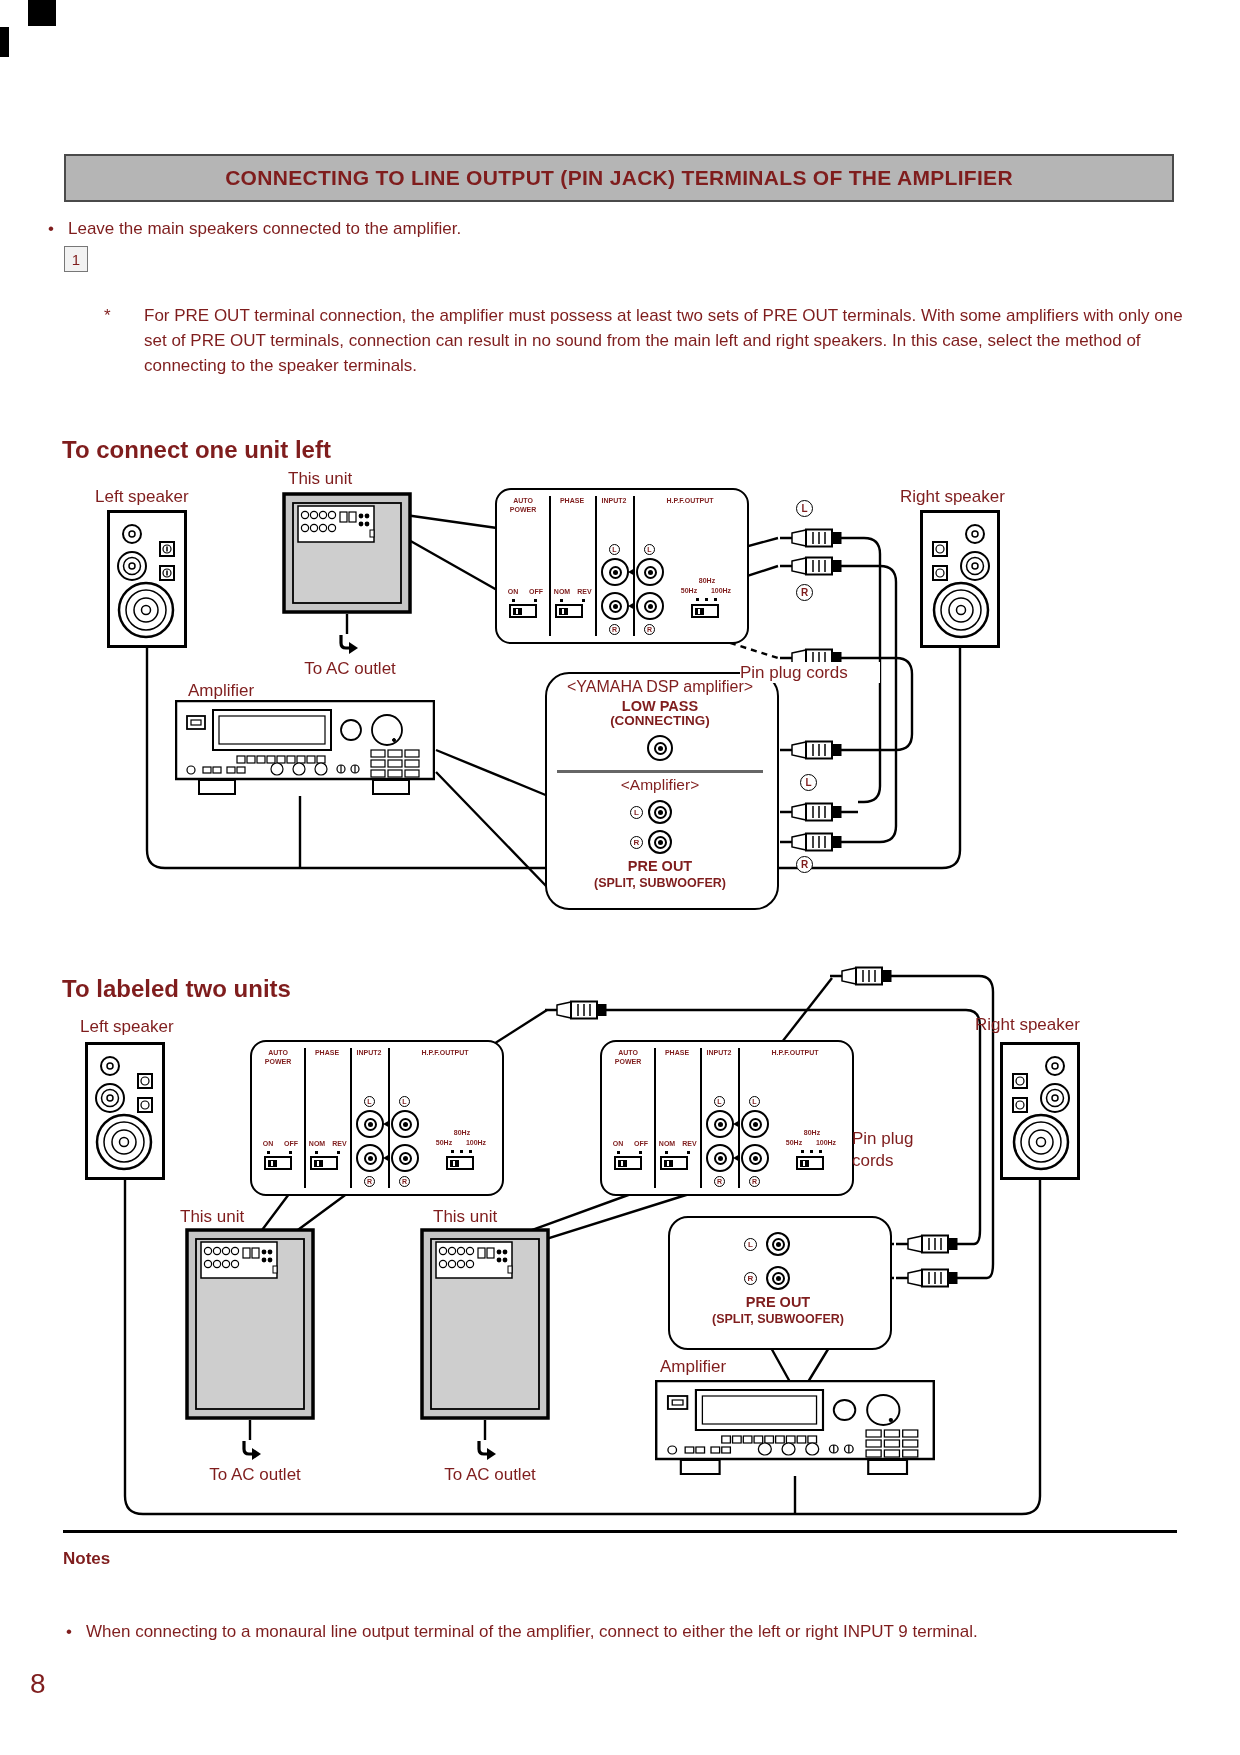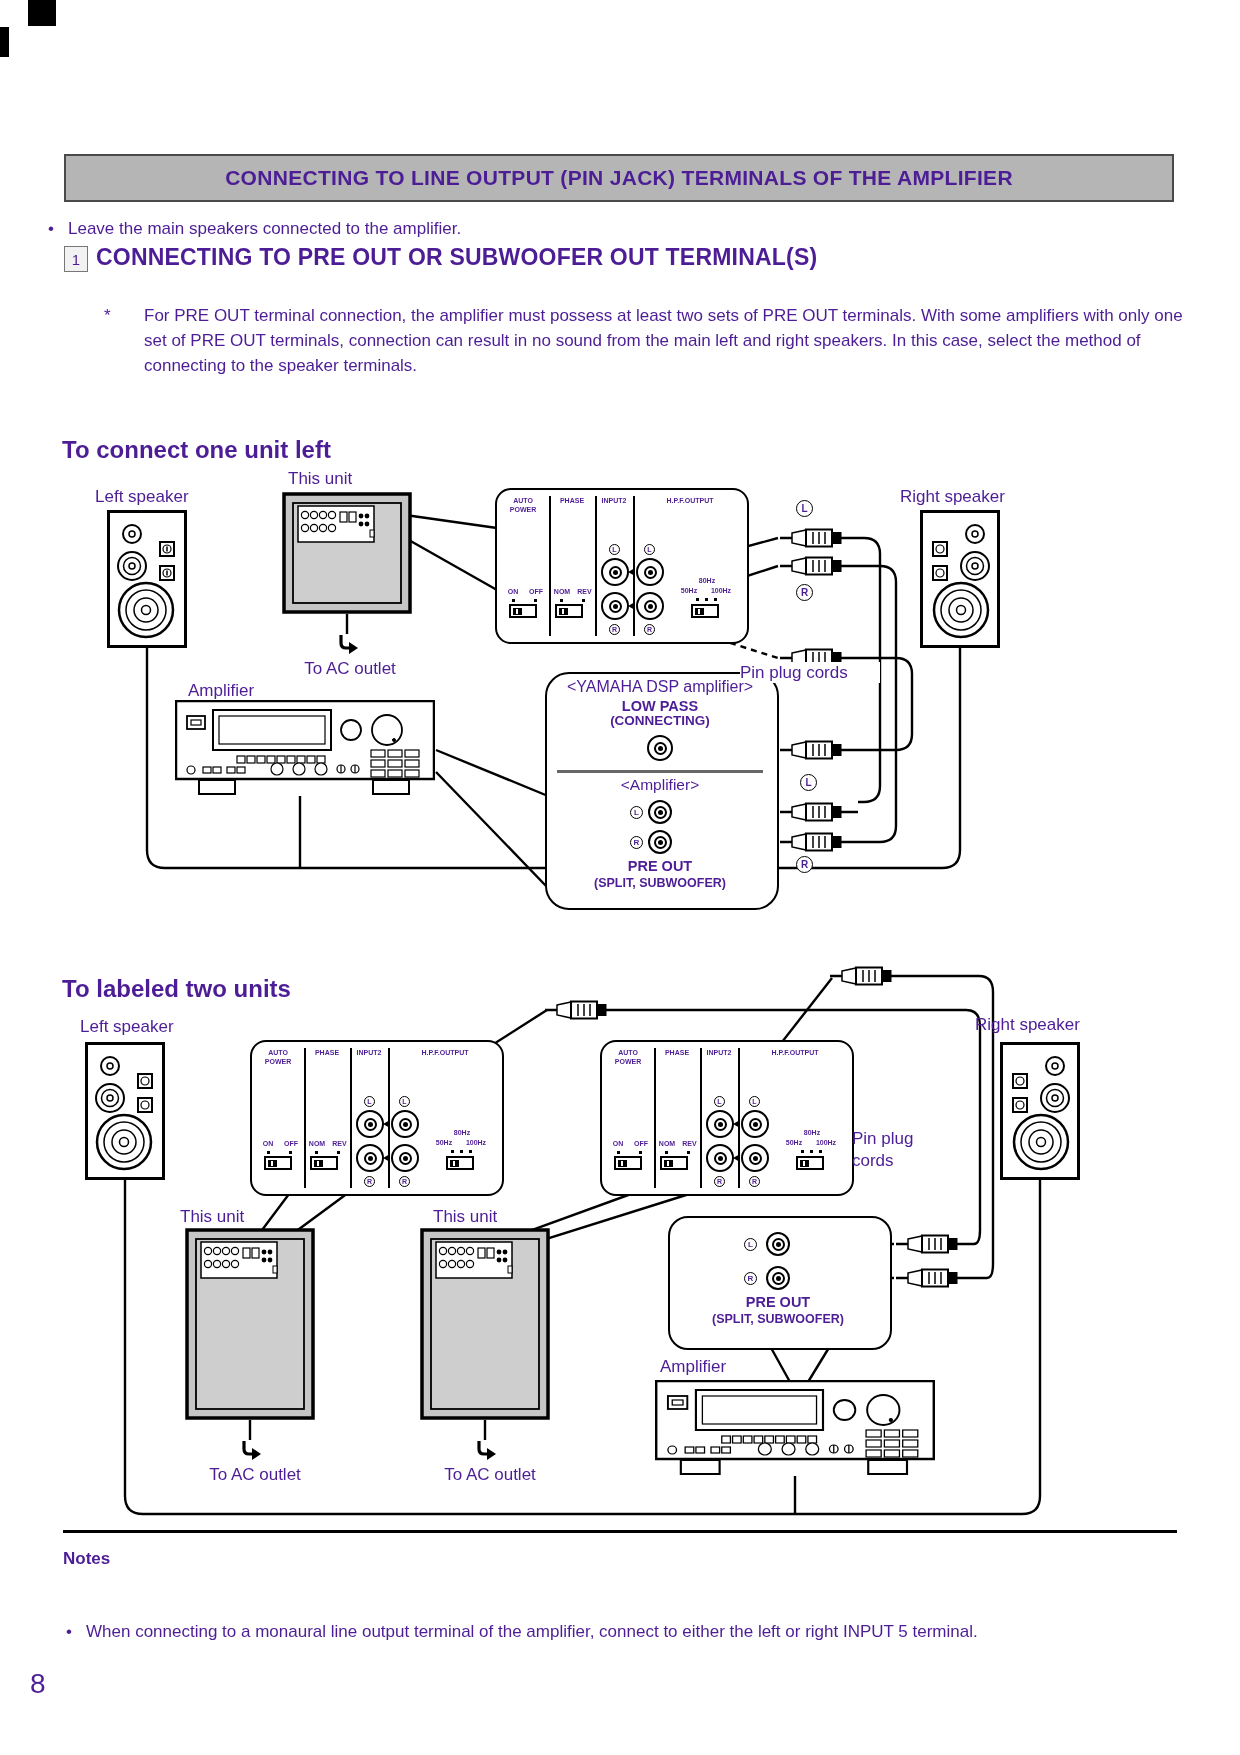--- a/index.html
+++ b/index.html
@@ -1,17 +1,17 @@
 <!DOCTYPE html>
 <html><head>
 <meta charset="utf-8">
 <style>
   html,body{margin:0;padding:0;background:#e8e8e8}
   #page{position:relative;width:1240px;height:1755px;background:#fff;
-        font-family:"Liberation Sans",sans-serif;color:#4c1d95;overflow:hidden}
+        font-family:"Liberation Sans",sans-serif;color:#7f1d1d;overflow:hidden}
   .abs{position:absolute}
   .lbl{font-size:17px;line-height:21px}
   .body-text{font-size:17px;line-height:25px}
   .title-bar{background:#b5b5b5;border:2px solid #4a4a4a;display:flex;align-items:center;justify-content:center;
              font-size:21px;font-weight:bold;letter-spacing:.3px}
   .sec-num{border:1.5px solid #777;background:#f2f2f2;display:flex;align-items:center;justify-content:center;
            font-size:15px;width:22px;height:24px}
   .sec-title{font-size:23px;font-weight:bold;letter-spacing:.2px}
   .h2{font-size:24px;font-weight:bold}
   .bdot{display:inline-block;width:20px}
@@ -87,23 +87,20 @@
   <div class="abs title-bar" style="left:64px;top:154px;width:1106px;height:44px">
     <span>CONNECTING TO LINE OUTPUT (PIN JACK) TERMINALS OF THE AMPLIFIER</span>
   </div>
 
   <div class="abs body-text" style="left:48px;top:216px;width:1100px">
     <span class="bdot">•</span><span>Leave the main speakers connected to the amplifier.</span>
   </div>
 
   <div class="abs sec-num" style="left:64px;top:246px">
     <span>1</span>
-  </div>
-  <div class="abs sec-title" style="left:96px;top:244px;width:1060px">
-    <span>CONNECTING TO PRE OUT OR SUBWOOFER OUT TERMINAL(S)</span>
   </div>
 
   <div class="abs body-text" style="left:104px;top:303px;width:18px">
     <span>*</span>
   </div>
   <div class="abs body-text" style="left:144px;top:303px;width:1048px">
     <span>For PRE OUT terminal connection, the amplifier must possess at least two sets of PRE OUT terminals.  With some amplifiers with only one set of PRE OUT terminals, connection can result in no sound from the main left and right speakers.  In this case, select the method of connecting to the speaker terminals.</span>
   </div>
 
   <div class="abs h2 txt" style="left:62px;top:436px">
@@ -724,17 +721,17 @@
           <line x1="166" y1="65" x2="166" y2="73"></line>
         <circle cx="180" cy="69" r="4"></circle>
           <line x1="180" y1="65" x2="180" y2="73"></line>
       </g>
     </g>
   </svg>
 
   <div class="notes-hr" style="left:63px;top:1530px;width:1114px"></div>
   <div class="abs lbl b txt" style="left:63px;top:1548px"><span>Notes</span></div>
   <div class="abs txt" style="left:66px;top:1620px;width:1110px;font-size:17px;line-height:23px">
-    <span class="bdot">•</span><span>When connecting to a monaural line output terminal of the amplifier, connect to either the left or right INPUT 5 terminal.</span>
+    <span class="bdot">•</span><span>When connecting to a monaural line output terminal of the amplifier, connect to either the left or right INPUT 9 terminal.</span>
   </div>
   <div class="abs pgnum txt" style="left:30px;top:1668px"><span>8</span></div>
 
 </div>
 
 </body></html>

